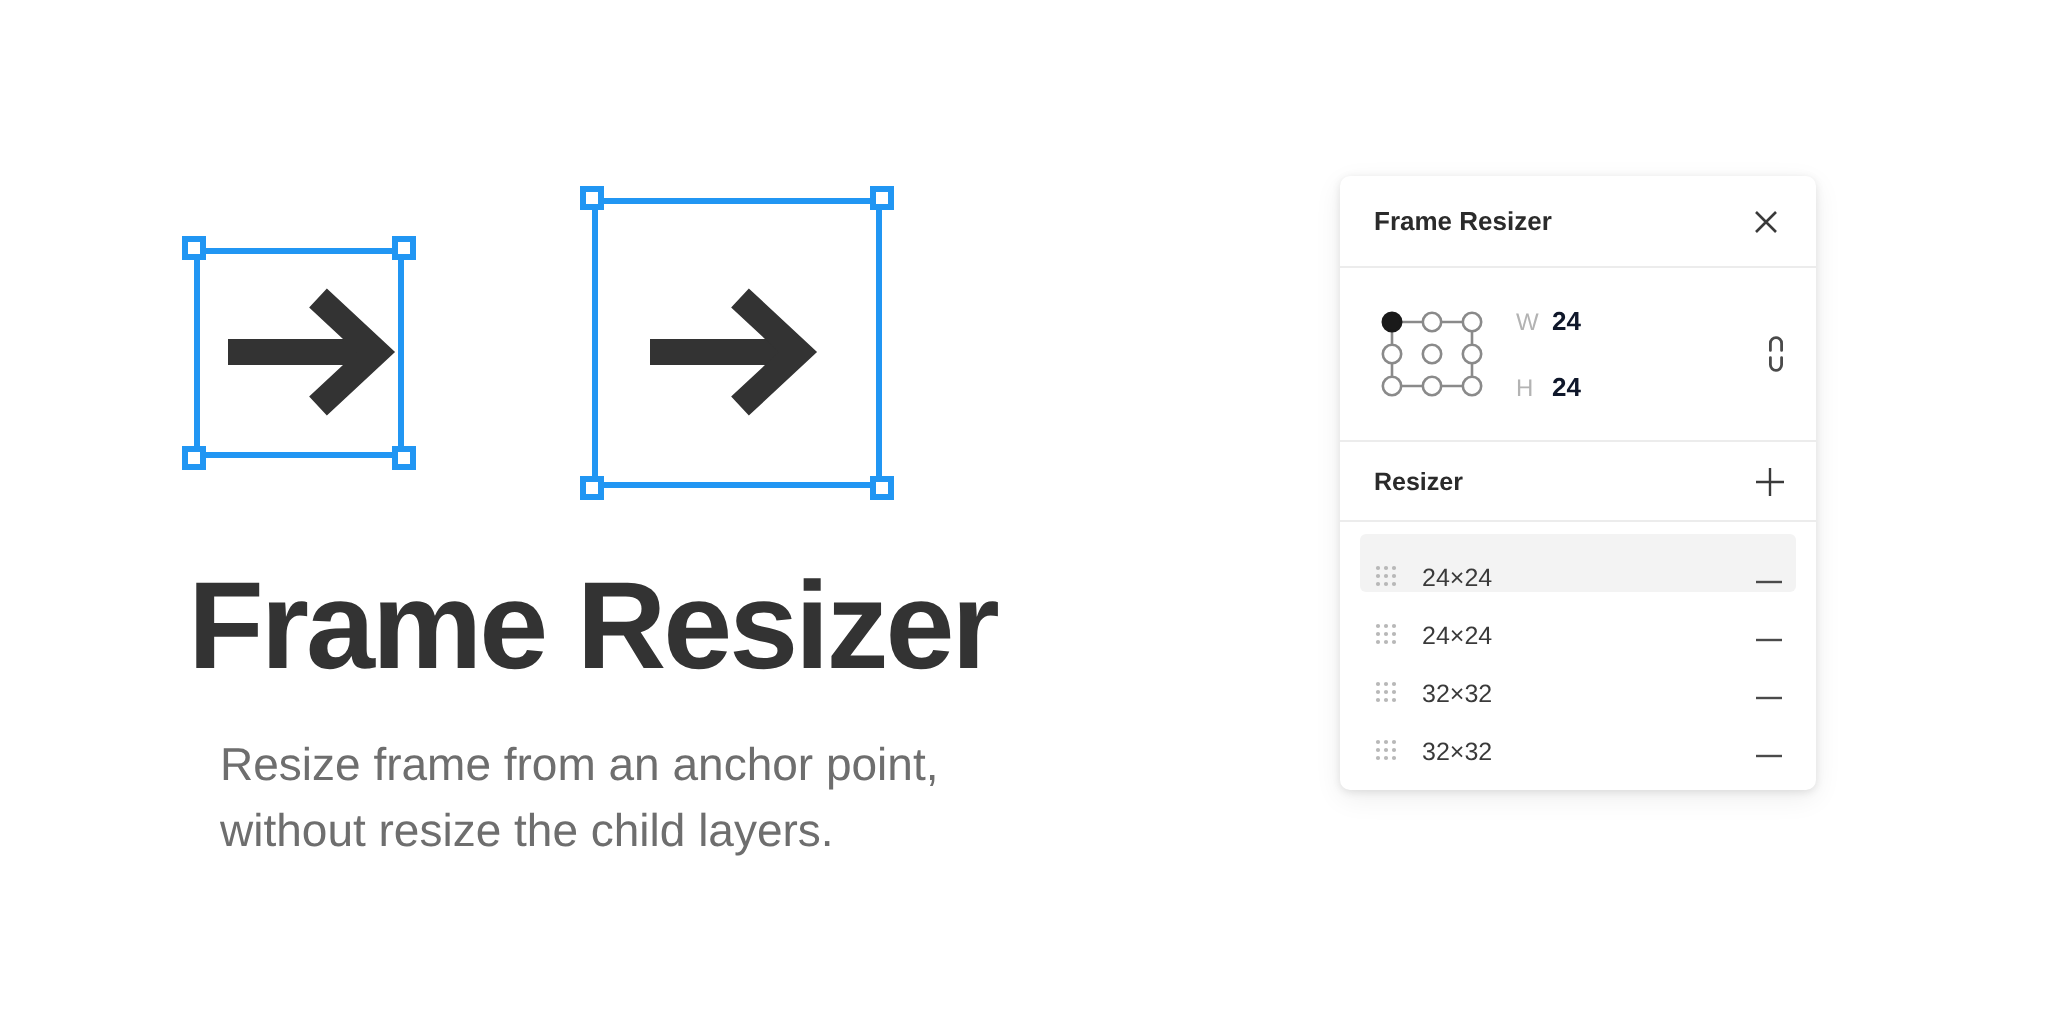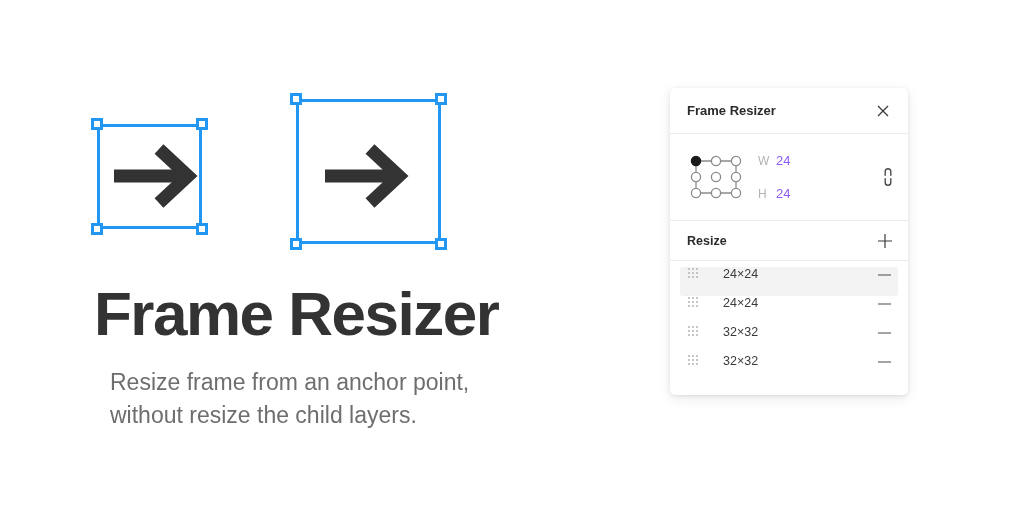--- a/index.html
+++ b/index.html
@@ -95,22 +95,22 @@
   }
   .wh-row + .wh-row { margin-top: 7px; }
   .wh-label {
     width: 18px;
     font-size: 12px;
     color: #b3b3b3;
     font-weight: 400;
   }
   .wh-value {
     font-size: 13px;
-    color: #8b5cf6;
-    font-weight: 400;
+    color: #0f172a;
+    font-weight: 700;
   }
   .link-btn {
     width: 40px; display: flex; align-items: center; justify-content: center;
     cursor: pointer;
   }
 
   .presets-header {
     display: flex; align-items: center;
     height: 40px;
     padding: 0 14px 0 17px;
@@ -119,26 +119,25 @@
   .presets-title {
     flex: 1;
     font-size: 12.5px;
     font-weight: 700;
     color: #2b2b2b;
   }
   .plus-btn { width: 18px; height: 18px; cursor: pointer; }
 
   .preset-list { padding: 6px 10px 12px 10px; }
   .preset-row {
-    display: flex; align-items: flex-start;
+    display: flex; align-items: flex-end;
     height: 29px;
     border-radius: 3px;
     padding: 0 6px 0 7px;
     cursor: pointer;
-    gap: 12px;
   }
   .preset-row.selected { background: #f3f3f3; }
   .drag-handle { width: 12px; height: 14px; flex: none; cursor: grab; }
   .preset-label {
     flex: 1;
     margin-left: 12px;
     font-size: 12.5px;
     color: #3a3a3a;
   }
   .minus-btn { width: 15px; height: 12px; cursor: pointer; flex: none; }
@@ -235,21 +234,21 @@
 
       <span class="link-btn">
         <svg width="14" height="20" viewBox="0 0 14 20">
           <path d="M4.2 8.2 V4.6 a2.8 2.8 0 0 1 5.6 0 V8.2" stroke="#4a4a4a" stroke-width="1.4" fill="none" stroke-linecap="round"></path>
           <path d="M4.2 11.8 V15.4 a2.8 2.8 0 0 0 5.6 0 V11.8" stroke="#4a4a4a" stroke-width="1.4" fill="none" stroke-linecap="round"></path>
         </svg>
       </span>
     </div>
 
     <div class="presets-header">
-      <div class="presets-title">Resize</div>
+      <div class="presets-title">Resizer</div>
       <span class="plus-btn">
         <svg width="18" height="18" viewBox="0 0 18 18">
           <path d="M9 2 V16 M2 9 H16" stroke="#3a3a3a" stroke-width="1.2" fill="none"></path>
         </svg>
       </span>
     </div>
 
     <div class="preset-list">
 
       <div class="preset-row selected">

